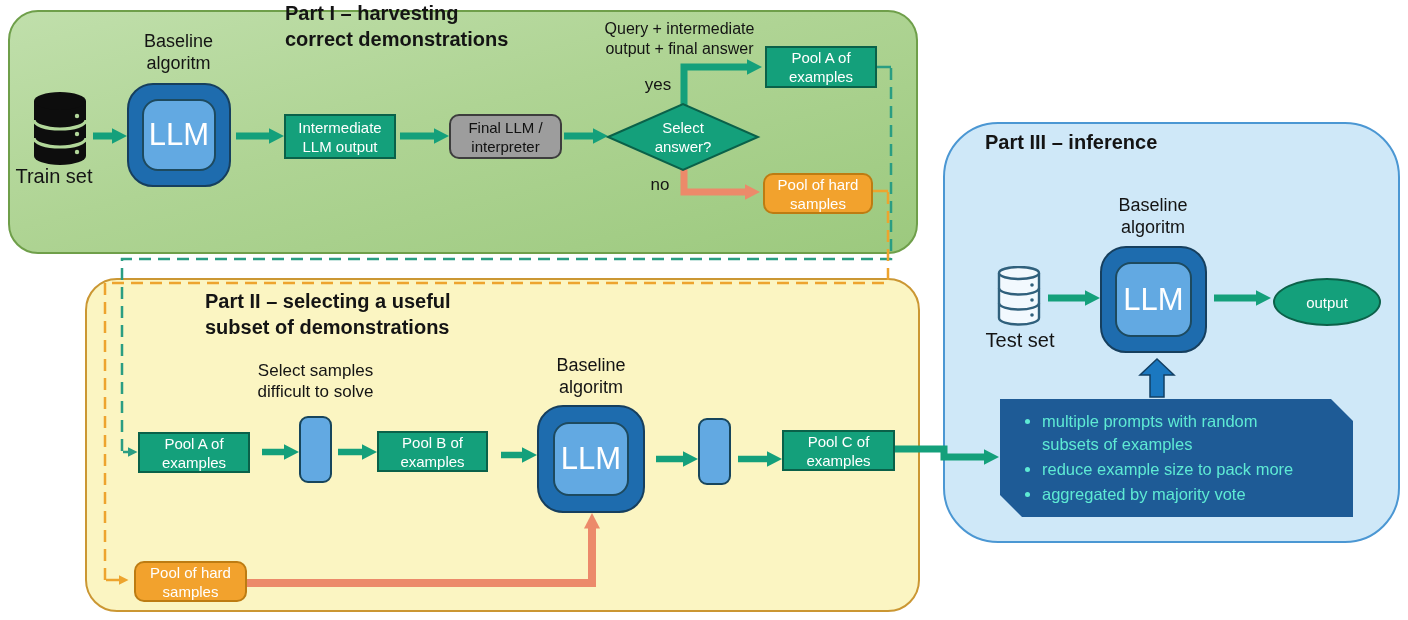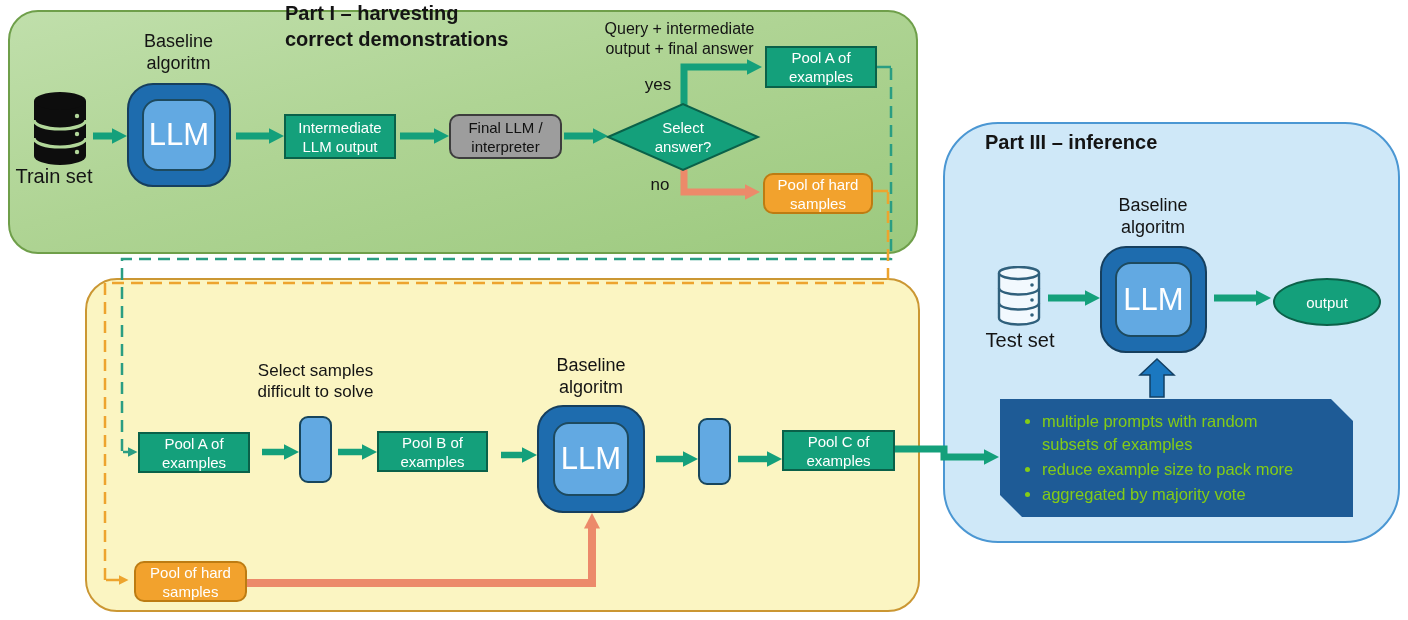--- a/index.html
+++ b/index.html
@@ -57,21 +57,21 @@
     position:absolute; z-index:2; background:#14a07b; border:2px solid #0c6149;
     border-radius:50%; display:flex; align-items:center; justify-content:center;
     color:#fff; font-size:15px;
   }
   .decision-text {
     position:absolute; z-index:3; width:100px; text-align:center;
     white-space:pre-line; color:#fff; font-size:15px; line-height:19px;
   }
   #bullet-box {
     position:absolute; z-index:2; left:1000px; top:399px; width:353px; height:118px;
-    background:#1e5b96; color:#84cc16;
+    background:#1e5b96; color:#5eead4;
     clip-path:polygon(0 0, calc(100% - 22px) 0, 100% 22px, 100% 100%, 22px 100%, 0 calc(100% - 22px));
   }
   #bullet-box ul { margin:11px 0 0 0; padding-left:42px; }
   #bullet-box li { font-size:16.5px; line-height:23px; max-width:274px; margin-bottom:2px; }
   .icon { position:absolute; z-index:2; }
 </style>
 </head>
 <body>
 
 <div id="stage">
@@ -156,20 +156,22 @@
   <div class="lbl" style="left:640px; top:74px; width:36px;">yes</div>
   <div class="lbl" style="left:644px; top:174px; width:32px;">no</div>
   <div class="decision-text" style="left:633px; top:118px;">Select
 answer?</div>
 
   <div class="node box-teal" style="left:765px; top:46px; width:112px; height:42px;">Pool A of
 examples</div>
   <div class="node box-orange" style="left:763px; top:173px; width:110px; height:41px;">Pool of hard
 samples</div>
 
+  <div class="lbl title" style="left:205px; top:288px; width:290px;">Part II – selecting a useful
+subset of demonstrations</div>
 
   <div class="node box-teal" style="left:138px; top:432px; width:112px; height:41px;">Pool A of
 examples</div>
 
   <div class="lbl" style="left:247px; top:360px; width:137px;">Select samples
 difficult to solve</div>
   <div class="filter" style="left:299px; top:416px; width:33px; height:67px;"></div>
 
   <div class="node box-teal" style="left:377px; top:431px; width:111px; height:41px;">Pool B of
 examples</div>

